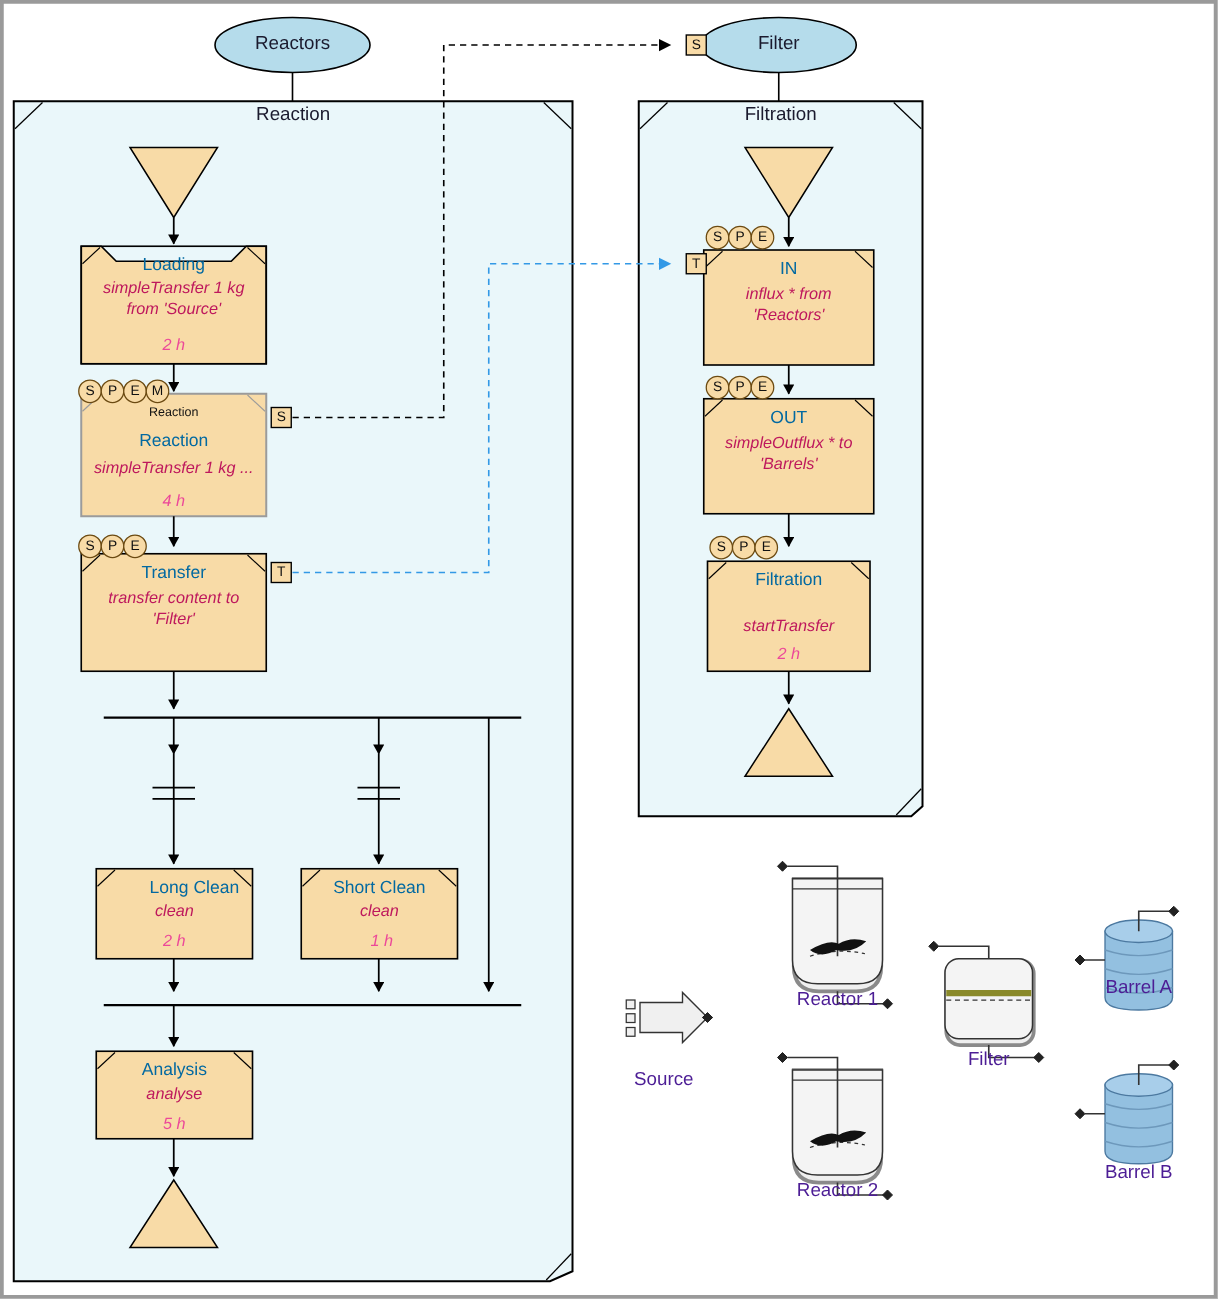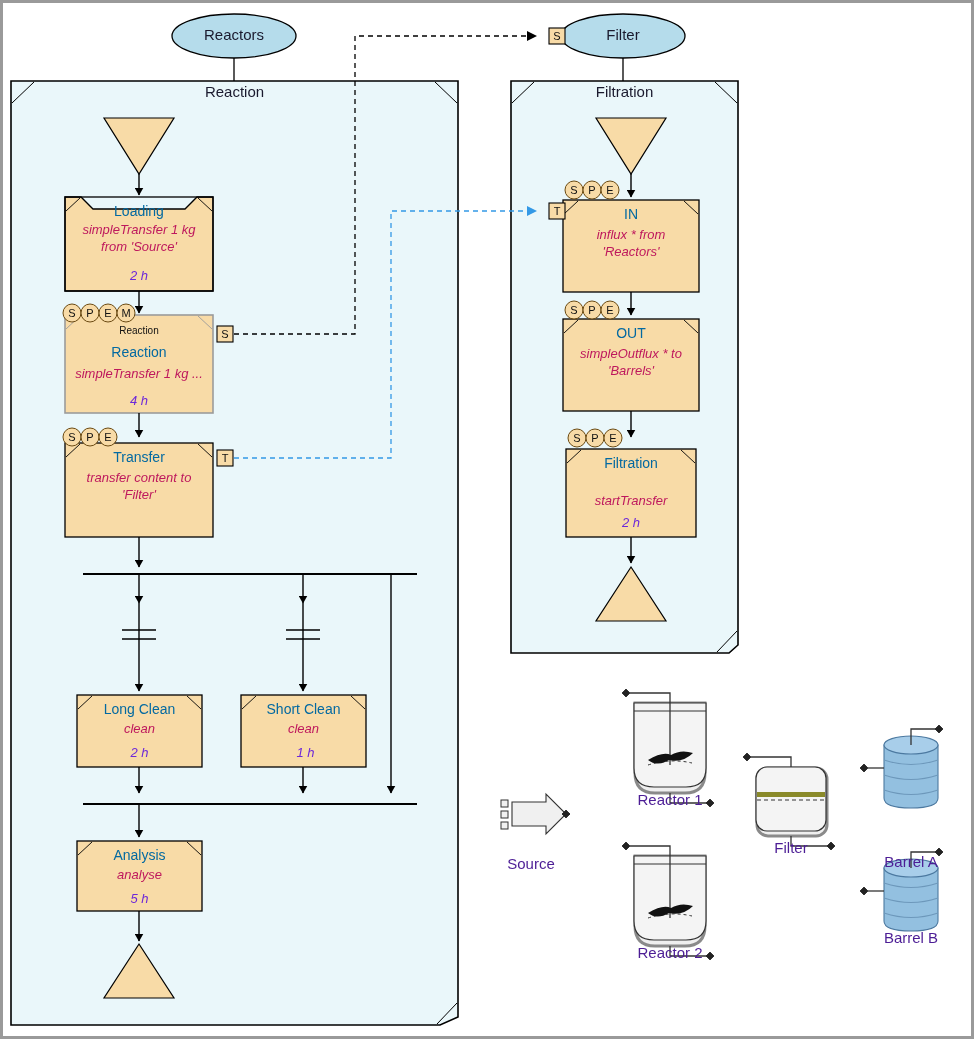--- a/index.html
+++ b/index.html
@@ -13,21 +13,21 @@
     overflow:hidden;
   }
   #svgroot{position:absolute;left:0;top:0;width:974px;height:1039px;}
   .lbl{position:absolute;white-space:nowrap;}
   
   .pool-title{font-size:15px;color:#1a1a2e;}
   .ellipse-title{font-size:15px;color:#1a1a2e;}
   .node-title{font-size:14px;color:#0369a1;text-align:center;}
   .node-title-sm{font-size:10px;color:#111;text-align:center;}
   .node-action{font-size:13px;font-style:italic;color:#be185d;text-align:center;line-height:15px;}
-  .node-dur{font-size:13px;font-style:italic;color:#6d28d9;text-align:center;}
+  .node-dur{font-size:13px;font-style:italic;color:#ec4899;text-align:center;}
   .eq-label{font-size:15px;color:#4c1d95;text-align:center;}
   .port-lbl{font-size:11px;color:#111;text-align:center;line-height:13px;}
   .badge-lbl{font-size:11px;color:#111;text-align:center;line-height:15px;}
 </style>
 </head>
 <body>
 
 <div id="canvas">
 
   <svg id="svgroot" xmlns="http://www.w3.org/2000/svg">
@@ -254,21 +254,21 @@
 
   <div class="lbl node-title-sm" style="left:62px;top:322px;width:148px;">Reaction</div>
   <div class="lbl node-title" style="left:62px;top:341px;width:148px;">Reaction</div>
   <div class="lbl node-action" style="left:56px;top:363px;width:160px;">simpleTransfer 1 kg ...</div>
   <div class="lbl node-dur" style="left:62px;top:390px;width:148px;">4 h</div>
 
   <div class="lbl node-title" style="left:62px;top:446px;width:148px;">Transfer</div>
   <div class="lbl node-action" style="left:58px;top:467px;width:156px;">transfer content to</div>
   <div class="lbl node-action" style="left:58px;top:484px;width:156px;">'Filter'</div>
 
-  <div class="lbl node-title" style="left:74px;top:698px;width:125px;">Long Clean</div>
+  <div class="lbl node-title" style="left:74px;top:698px;width:125px;padding-left:16px;">Long Clean</div>
   <div class="lbl node-action" style="left:74px;top:718px;width:125px;">clean</div>
   <div class="lbl node-dur" style="left:74px;top:742px;width:125px;">2 h</div>
 
   <div class="lbl node-title" style="left:238px;top:698px;width:125px;">Short Clean</div>
   <div class="lbl node-action" style="left:238px;top:718px;width:125px;">clean</div>
   <div class="lbl node-dur" style="left:238px;top:742px;width:129px;">1 h</div>
 
   <div class="lbl node-title" style="left:74px;top:844px;width:125px;">Analysis</div>
   <div class="lbl node-action" style="left:74px;top:864px;width:125px;">analyse</div>
   <div class="lbl node-dur" style="left:74px;top:888px;width:125px;">5 h</div>
@@ -308,16 +308,16 @@
 
   <div class="lbl port-lbl" style="left:214px;top:325px;width:16px;">S</div>
   <div class="lbl port-lbl" style="left:214px;top:449px;width:16px;">T</div>
   <div class="lbl port-lbl" style="left:546px;top:27px;width:16px;">S</div>
   <div class="lbl port-lbl" style="left:546px;top:202px;width:16px;">T</div>
 
   <div class="lbl eq-label" style="left:478px;top:820px;width:100px;margin-top:32px;">Source</div>
   <div class="lbl eq-label" style="left:607px;top:788px;width:120px;">Reactor 1</div>
   <div class="lbl eq-label" style="left:607px;top:941px;width:120px;">Reactor 2</div>
   <div class="lbl eq-label" style="left:733px;top:836px;width:110px;">Filter</div>
-  <div class="lbl eq-label" style="left:858px;top:850px;width:100px;">Barrel A</div>
+  <div class="lbl eq-label" style="left:858px;top:778px;width:100px;">Barrel A</div>
   <div class="lbl eq-label" style="left:858px;top:926px;width:100px;">Barrel B</div>
 
 </div>
 
 </body></html>

